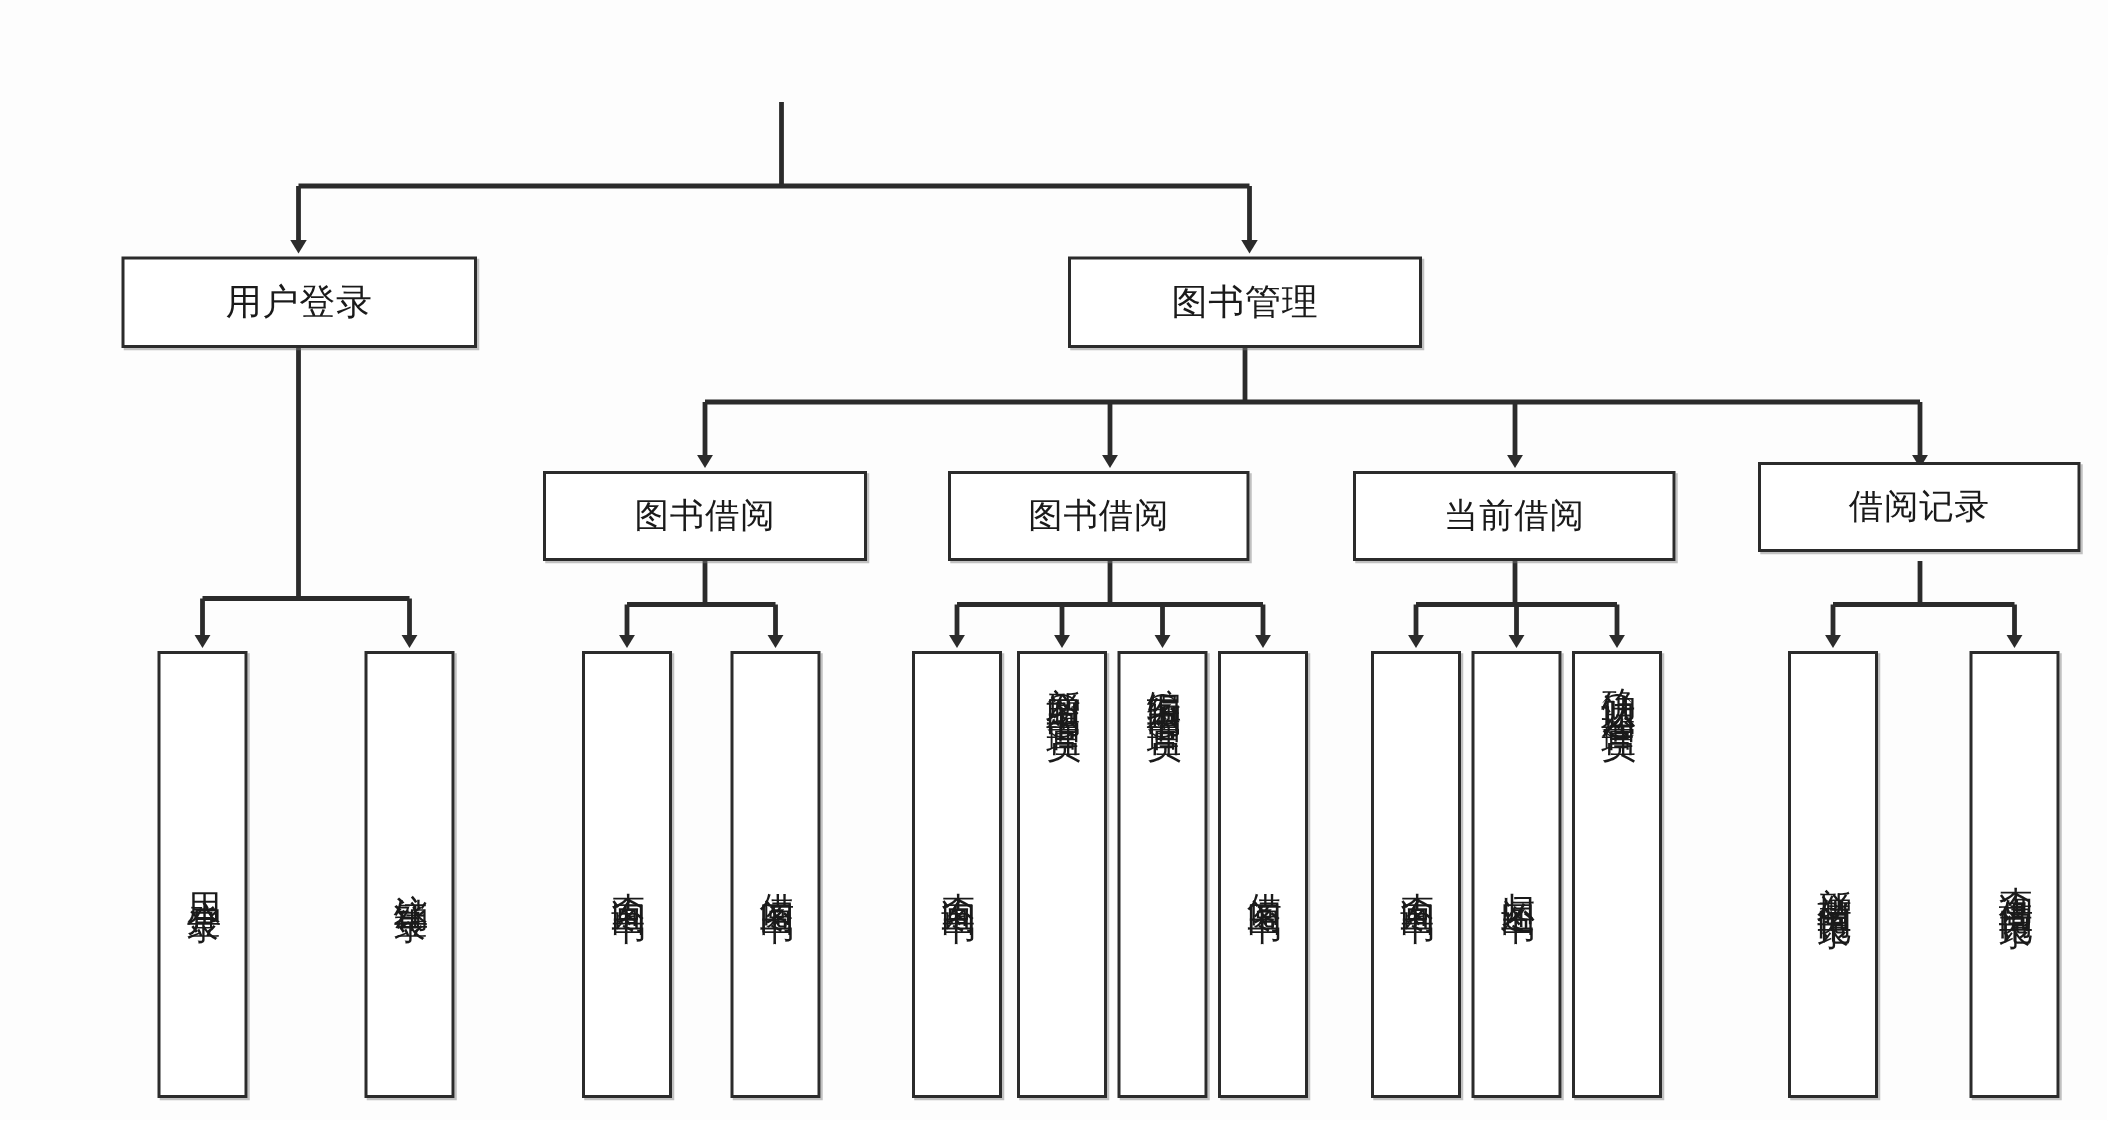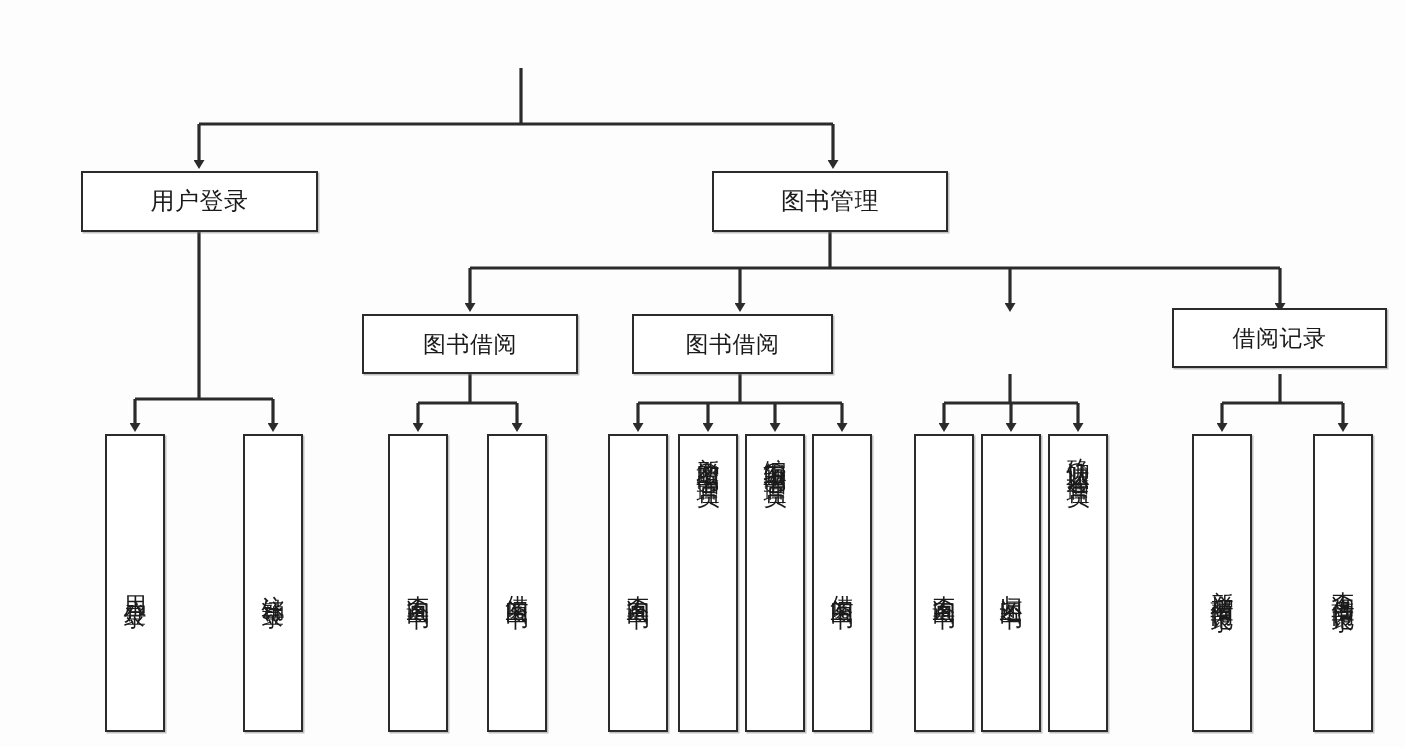--- a/index.html
+++ b/index.html
@@ -138,20 +138,23 @@
   <div class="node horiz lvl2" style="left:712px; top:171px; width:236px; height:61px;">
     <span class="label">图书管理</span>
   </div>
 
   <div class="node horiz lvl3" style="left:362px; top:314px; width:216px; height:60px;">
     <span class="label">图书借阅</span>
   </div>
   <div class="node horiz lvl3" style="left:632px; top:314px; width:201px; height:60px;">
     <span class="label">图书借阅</span>
   </div>
+  <div class="node horiz lvl3" style="left:902px; top:314px; width:215px; height:60px;">
+    <span class="label">当前借阅</span>
+  </div>
   <div class="node horiz lvl3" style="left:1172px; top:308px; width:215px; height:60px;">
     <span class="label">借阅记录</span>
   </div>
 
   <div class="node vert" style="left:105px; top:434px; width:60px; height:298px;">
     <span class="label">用户登录</span>
   </div>
   <div class="node vert" style="left:243px; top:434px; width:60px; height:298px;">
     <span class="label">注销登录</span>
   </div>

